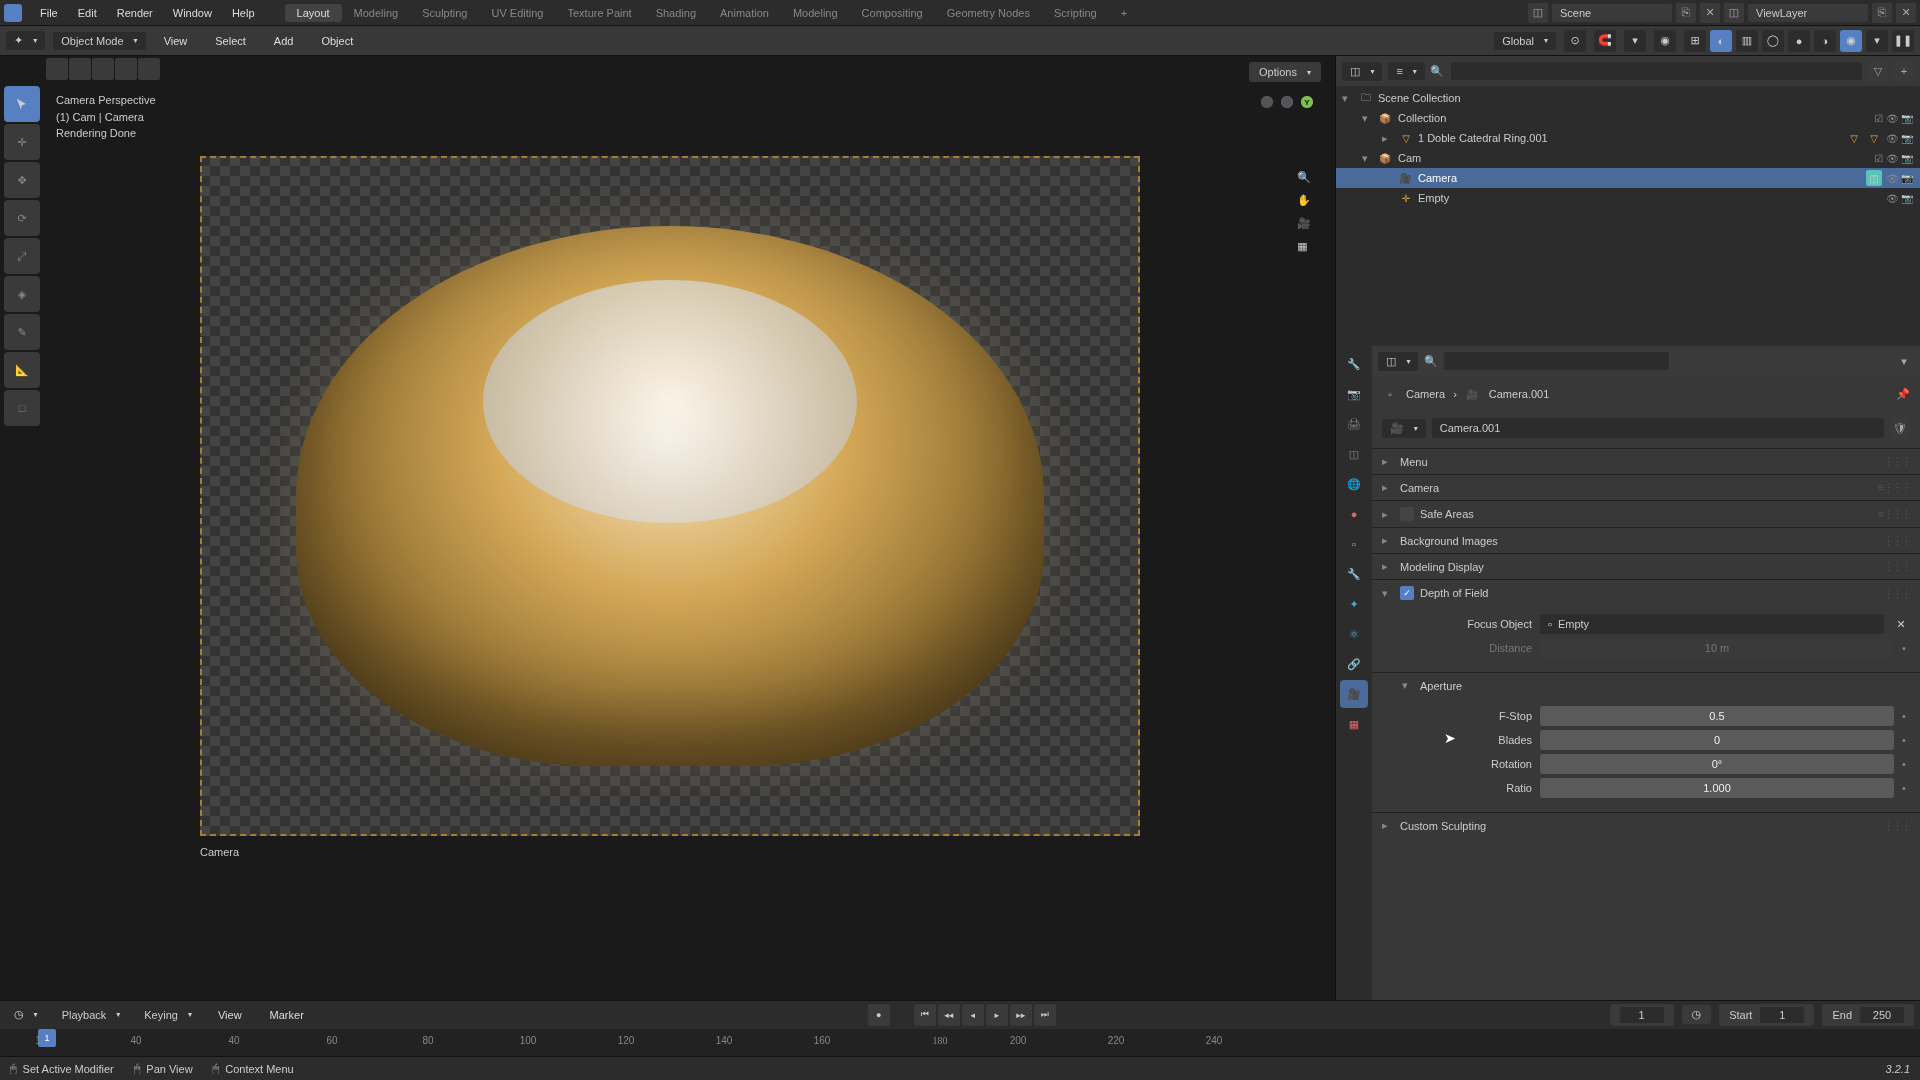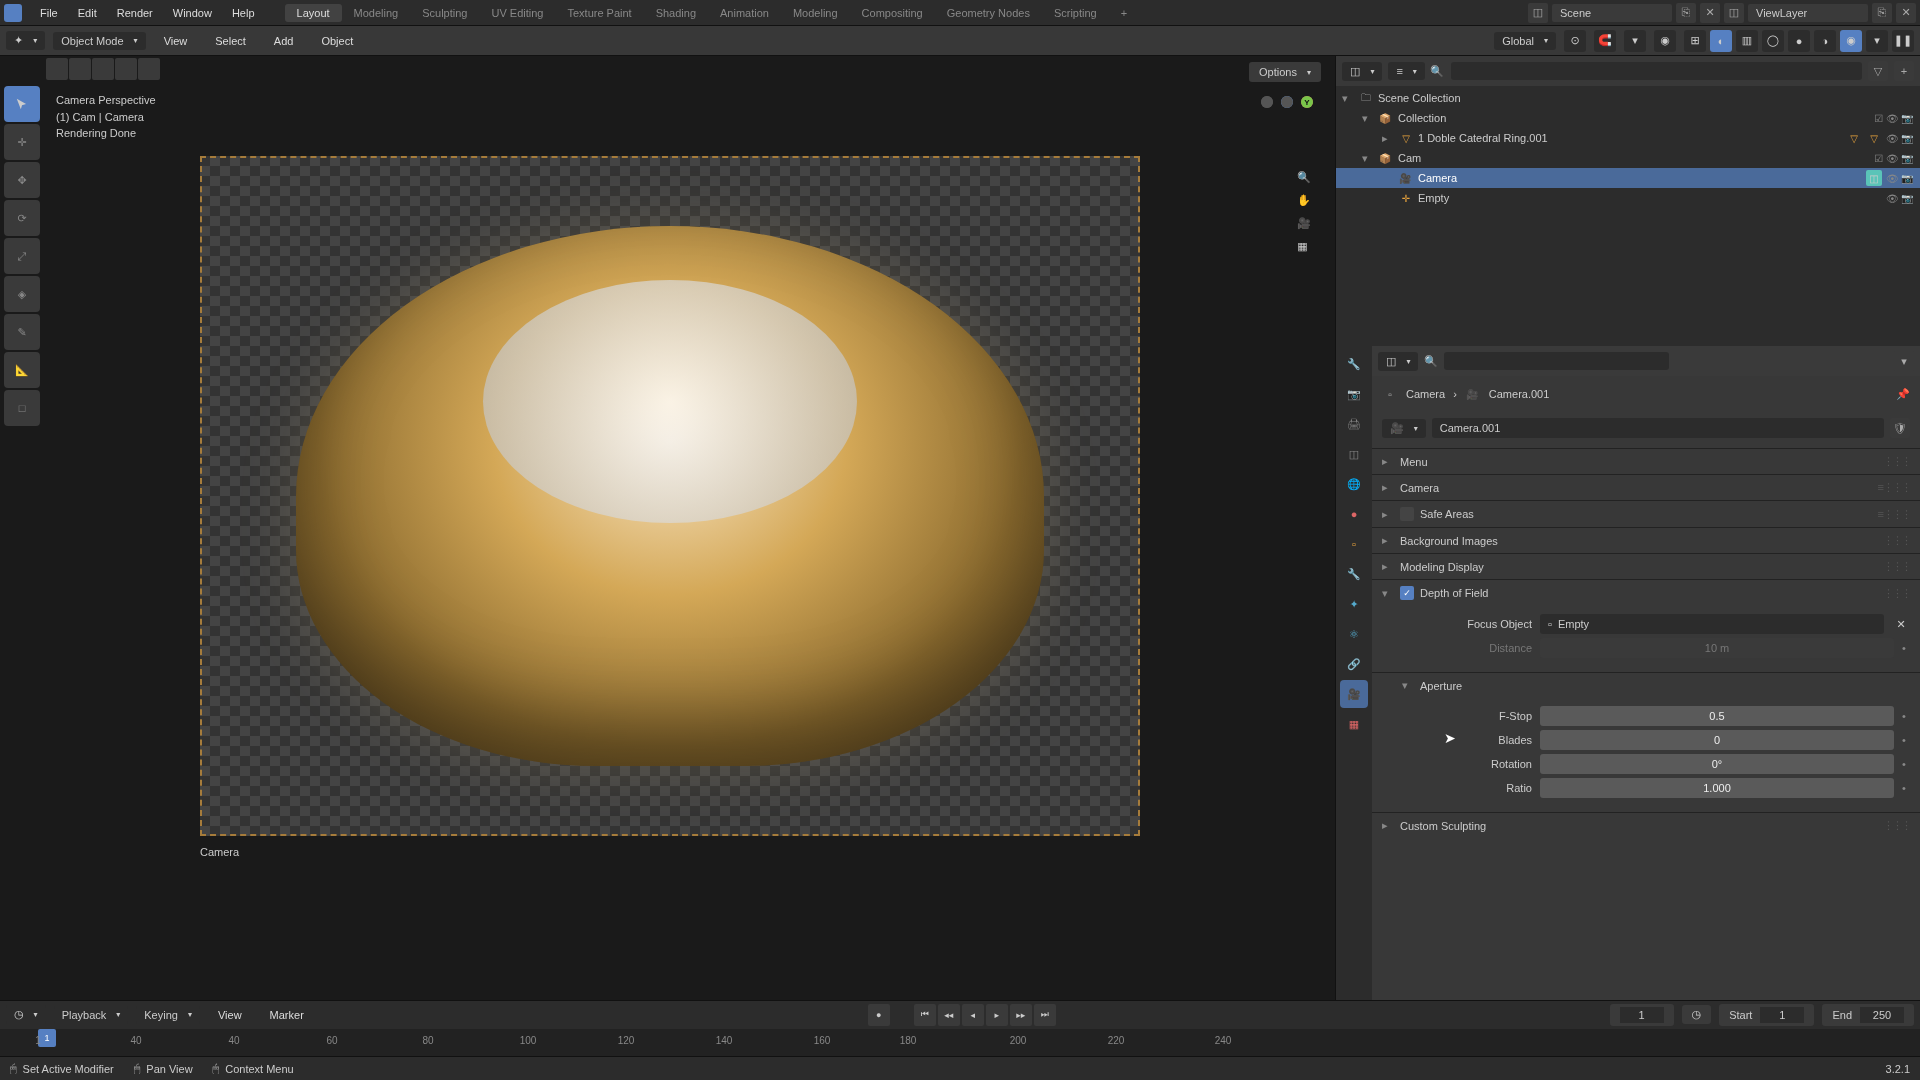--- a/index.html
+++ b/index.html
@@ -76,21 +76,21 @@
 .timeline-controls{height:28px;display:flex;align-items:center;padding:0 6px;gap:8px;}
 .play-controls{margin:0 auto;display:flex;gap:2px;}
 .play-btn{width:22px;height:22px;background:#3a3a3a;border-radius:2px;display:flex;align-items:center;justify-content:center;font-size:9px;}
 .frame-box{background:#3a3a3a;padding:3px 10px;border-radius:3px;display:flex;align-items:center;gap:8px;}
 .frame-input{background:#2c2c2c;border:none;width:44px;text-align:center;color:#ccc;padding:2px;}
 .ruler{height:28px;background:#222;position:relative;display:flex;align-items:center;}
 .ruler-mark{position:absolute;top:6px;color:#888;font-size:10px;transform:translateX(-50%);}
 .playhead{position:absolute;left:38px;top:0;width:18px;height:18px;background:#5680c2;border-radius:2px;display:flex;align-items:center;justify-content:center;font-size:9px;color:#fff;}
 .statusbar{height:24px;background:#2c2c2c;display:flex;align-items:center;padding:0 10px;gap:20px;border-top:1px solid #111;}
 .status-item{display:flex;align-items:center;gap:6px;color:#999;}
-.version{margin-left:auto;}
+.version{margin-left:auto;font-style:italic;}
 svg{width:14px;height:14px;fill:currentColor;}
 .cursor-arrow{position:absolute;left:1444px;top:730px;z-index:100;font-size:14px;color:#fff;}
 </style>
 </head>
 <body>
 
 <div class="topbar">
   <div class="blender-logo"></div>
   <span class="menu-item">File</span>
   <span class="menu-item">Edit</span>
@@ -444,24 +444,24 @@
     <div class="playhead">1</div>
   <span class="ruler-mark" style="left: 38px;">1</span>
       <span class="ruler-mark" style="left: 136px;">40</span>
       <span class="ruler-mark" style="left: 234px;">40</span>
       <span class="ruler-mark" style="left: 332px;">60</span>
       <span class="ruler-mark" style="left: 416px; margin-left: 12px;">80</span>
       <span class="ruler-mark" style="left: 528px;">100</span>
       <span class="ruler-mark" style="left: 626px;">120</span>
       <span class="ruler-mark" style="left: 724px;">140</span>
       <span class="ruler-mark" style="left: 822px;">160</span>
-      <span class="ruler-mark" style="left: 908px;">180</span>
+      <span class="ruler-mark" style="left: 940px; font-family: Liberation Serif, serif;">180</span>
       <span class="ruler-mark" style="left: 1018px;">200</span>
       <span class="ruler-mark" style="left: 1116px;">220</span>
-      <span class="ruler-mark" style="left: 1214px; margin-left: 9px;">240</span>
+      <span class="ruler-mark" style="left: 1214px;">240</span>
     </div>
 </div>
 
 <div class="statusbar">
   <div class="status-item">
       <span>🖱</span>
       <span>Set Active Modifier</span>
     </div>
   <div class="status-item">
       <span>🖱</span>

